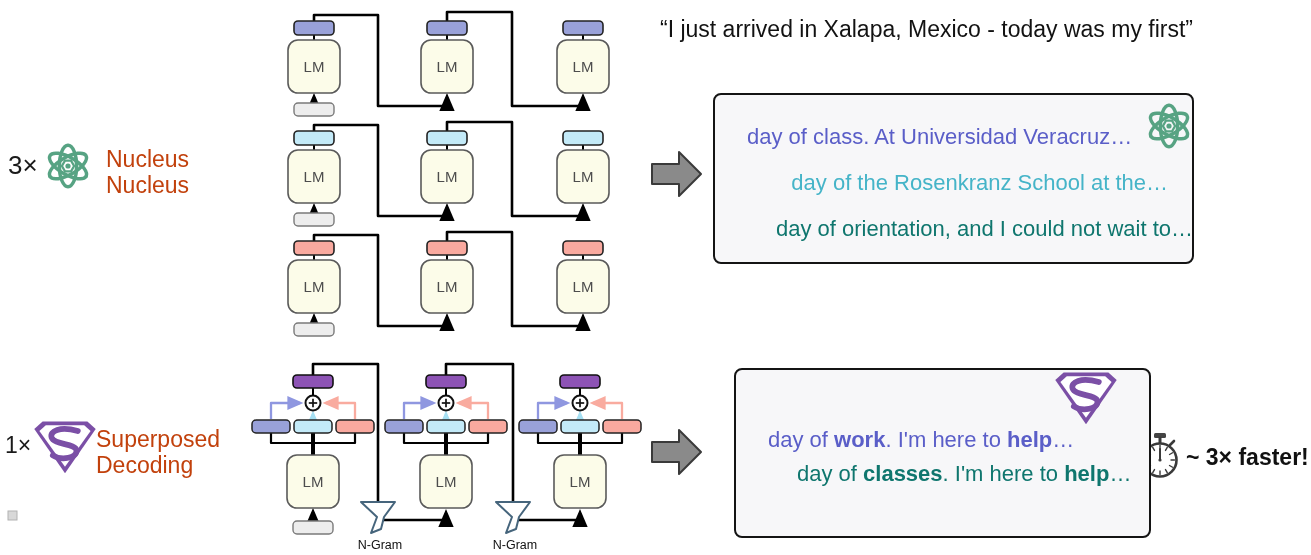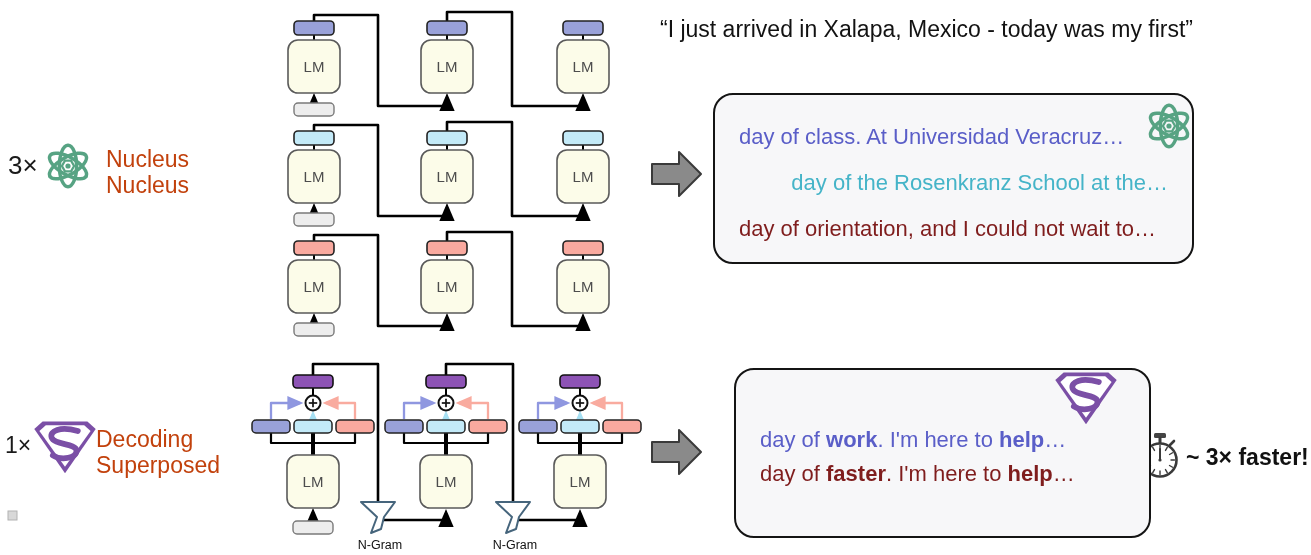--- a/index.html
+++ b/index.html
@@ -7,29 +7,29 @@
           font-family:"Liberation Sans", sans-serif;}
   .abs{position:absolute;}
   #diagram-layer{position:absolute;left:0;top:0;}
   .prompt{left:660px;top:16px;width:660px;font-size:23px;color:#121212;}
   .mult{color:#1a1a1a;}
   .mult-nucleus{left:8px;top:150px;font-size:26px;}
   .mult-superposed{left:5px;top:432px;font-size:23px;}
   .method-label{text-align:left;font-size:23px;line-height:26px;color:#c2410c;}
   .label-nucleus{left:106px;top:146px;width:124px;}
   .label-superposed{left:96px;top:426px;width:146px;}
-  .result-box{border:2.2px solid #141414;border-radius:20px;background:#f7f7f9;
+  .result-box{border:2.2px solid #141414;border-radius:8px;background:#f7f7f9;
               box-sizing:border-box;display:flex;flex-direction:column;justify-content:center;
-              gap:20px;padding:14px 24px 6px 24px;font-size:22px;}
+              gap:20px;padding:14px 24px 6px 32px;font-size:22px;}
   .box-nucleus{left:713px;top:93px;width:481px;height:171px;}
   .box-superposed{left:734px;top:368px;width:417px;height:170px;gap:8px;}
   .rline{white-space:nowrap;}
   .c1{color:#5a5ec8;}
   .c2{color:#45b4c8;text-align:right;}
-  .c3{color:#7f1d1d;}
+  .c3{color:#0f766e;margin-left:29px;}
   .seg-b{font-weight:bold;}
   .atom-box-icon{left:1143px;top:96px;}
   .shield-box-icon{left:1054px;top:371px;}
   .atom-left-icon{left:42px;top:135px;}
   .shield-left-icon{left:33px;top:420px;}
   .faster{left:1186px;top:444px;font-size:23px;font-weight:bold;color:#111;}
   svg text.lm-t{font-family:"Liberation Sans",sans-serif;font-size:15px;fill:#4d4d4d;}
   svg text.ng-t{font-family:"Liberation Sans",sans-serif;font-size:12.5px;fill:#111;}
 </style>
 </head>
@@ -232,22 +232,22 @@
     <div>Nucleus</div>
   </div>
 
   <div class="abs mult mult-superposed">1×</div>
   <svg class="abs shield-left-icon" width="64" height="54" viewBox="0 0 100 84">
     <path d="M2 14 L15 2 L85 2 L98 14 L50 83 Z" fill="#7b4fa6"></path>
     <path d="M10 17 L20 8 L80 8 L90 17 L50 73 Z" fill="#fff"></path>
     <path d="M70 17 C42 9 26 17 29 27 C33 39 66 36 68 47 C69 59 45 64 31 55" fill="none" stroke="#7b4fa6" stroke-width="9" stroke-linecap="round"></path>
   </svg>
   <div class="abs method-label label-superposed">
+    <div>Superposed</div>
     <div>Decoding</div>
-    <div>Superposed</div>
   </div>
 
   <div class="abs result-box box-nucleus">
     <div class="rline c1">day of class. At Universidad Veracruz…</div>
     <div class="rline c2">day of the Rosenkranz School at the…</div>
     <div class="rline c3">day of orientation, and I could not wait to…</div>
   </div>
   <svg class="abs atom-box-icon" width="52" height="60" viewBox="-30 -32 60 64">
     <g fill="none" stroke="#57a383" stroke-width="4">
       <ellipse cx="0" cy="0" rx="24" ry="10" transform="rotate(90)"></ellipse>
@@ -259,21 +259,21 @@
     <circle cx="0" cy="-24" r="1.8" fill="#57a383"></circle>
     <circle cx="21" cy="12" r="1.8" fill="#57a383"></circle>
     <circle cx="-21" cy="12" r="1.8" fill="#57a383"></circle>
   </svg>
 
   <div class="abs result-box box-superposed">
     <div class="rline c1">
       <span>day of </span><span class="seg-b">work</span><span>. I'm here to </span><span class="seg-b">help</span><span>…</span>
     </div>
     <div class="rline c3">
-      <span>day of </span><span class="seg-b">faster</span><span>. I'm here to </span><span class="seg-b">help</span><span>…</span>
+      <span>day of </span><span class="seg-b">classes</span><span>. I'm here to </span><span class="seg-b">help</span><span>…</span>
     </div>
   </div>
   <svg class="abs shield-box-icon" width="64" height="54" viewBox="0 0 100 84">
     <path d="M2 14 L15 2 L85 2 L98 14 L50 83 Z" fill="#7b4fa6"></path>
     <path d="M10 17 L20 8 L80 8 L90 17 L50 73 Z" fill="#fff"></path>
     <path d="M70 17 C42 9 26 17 29 27 C33 39 66 36 68 47 C69 59 45 64 31 55" fill="none" stroke="#7b4fa6" stroke-width="9" stroke-linecap="round"></path>
   </svg>
 
   <div class="abs faster">~ 3× faster!</div>
 

